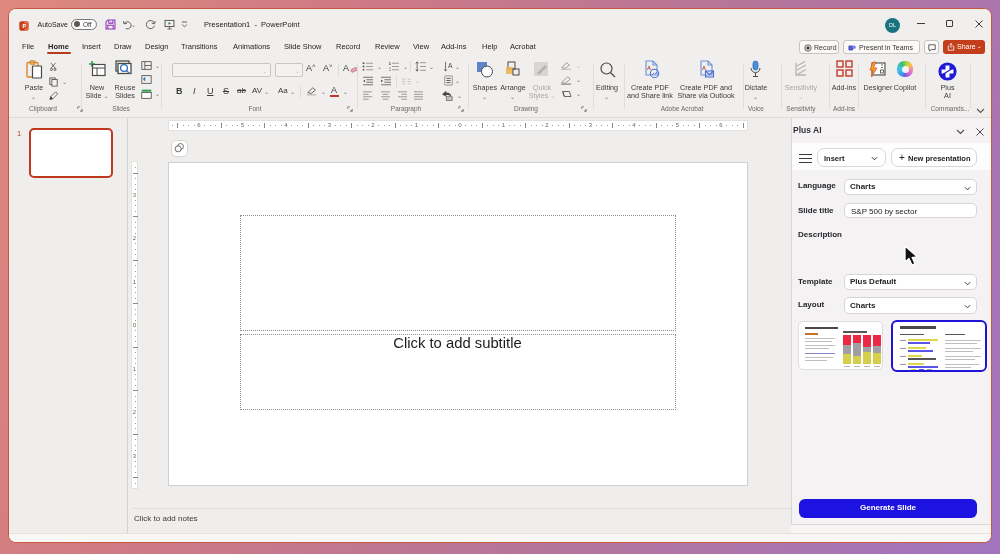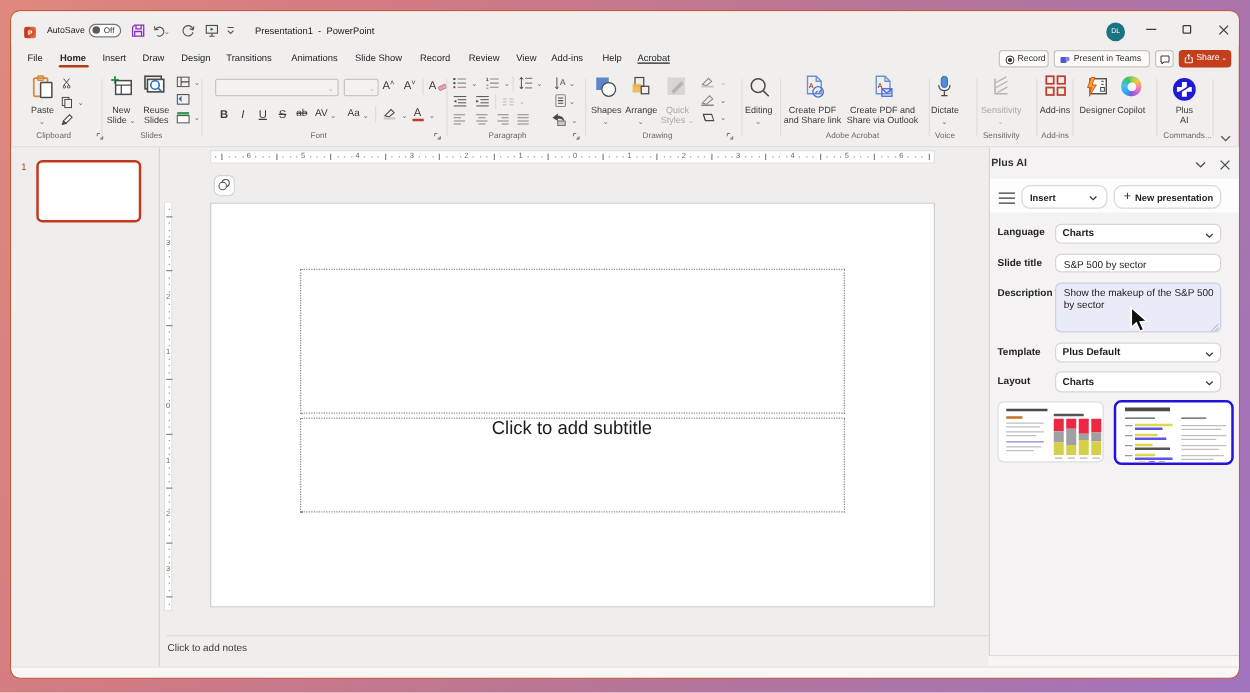--- a/index.html
+++ b/index.html
@@ -82,21 +82,21 @@
   <div class="menu-item" style="left:105px;top:28px;">Draw</div>
   <div class="menu-item" style="left:136px;top:28px;">Design</div>
   <div class="menu-item" style="left:172px;top:28px;">Transitions</div>
   <div class="menu-item" style="left:224px;top:28px;">Animations</div>
   <div class="menu-item" style="left:275px;top:28px;">Slide Show</div>
   <div class="menu-item" style="left:327px;top:28px;">Record</div>
   <div class="menu-item" style="left:366px;top:28px;">Review</div>
   <div class="menu-item" style="left:404px;top:28px;">View</div>
   <div class="menu-item" style="left:432px;top:28px;">Add-ins</div>
   <div class="menu-item" style="left:473px;top:28px;">Help</div>
-  <div class="menu-item" style="left:501px;top:28px;text-decoration:underline;">Acrobat</div>
+  <div class="menu-item" style="left:501px;top:28px;">Acrobat</div>
 
   <div class="abs" style="left:790px;top:31px;width:40px;height:14px;border:1px solid #c6c4c2;border-radius:3px;background:#fbfaf9;">
     <svg class="abs" style="left:4px;top:3px" width="8" height="8" viewBox="0 0 10 10" fill="none" stroke="#3a3a38">
         <circle cx="5" cy="5" r="4"></circle>
         <circle cx="5" cy="5" r="1.6" fill="#3a3a38"></circle>
       </svg>
     <div class="abs" style="left:14px;top:2.5px;font-size:7px;color:#333;">Record</div>
   </div>
   <div class="abs" style="left:834px;top:31px;width:77px;height:14px;border:1px solid #c6c4c2;border-radius:3px;background:#fbfaf9;">
     <svg class="abs" style="left:4px;top:3px" width="8" height="8" viewBox="0 0 10 10">
@@ -620,26 +620,20 @@
         <path d="M1 1 L4 4 L7 1"></path>
       </svg>
   </div>
 
   <div class="plabel" style="top:196.5px;">Slide title</div>
   <div class="pinput" style="top:194px;height:14.5px;">
     <div class="abs txt" style="left:6px;top:2.5px;">S&amp;P 500 by sector</div>
   </div>
 
   <div class="plabel" style="top:220.5px;">Description</div>
-  <div class="pinput" style="top:217px;height:40px;background:#e9ecf8;border-color:#ccd0e4;">
-    <div class="abs txt" style="left:6px;top:3px;line-height:9.3px;">Show the makeup of the S&amp;P 500<br>by sector</div>
-    <svg class="abs" style="left:124px;top:32px" width="6" height="6" viewBox="0 0 6 6" stroke="#9a98a8" stroke-width="0.7">
-        <path d="M0 6 L6 0 M3 6 L6 3"></path>
-      </svg>
-  </div>
   <svg class="abs" style="left:894px;top:236px" width="19" height="23" viewBox="0 0 19 23">
     <path d="M2 1 L2 17 L6 13.5 L9 20 L12 18.7 L9.2 12.5 L14.5 12 Z" fill="#111" stroke="#fff" stroke-width="1.3"></path>
   </svg>
 
   <div class="plabel" style="top:267.5px;">Template</div>
   <div class="pinput" style="top:264.5px;height:16.5px;">
     <div class="abs txt" style="left:5px;top:2.5px;font-weight:bold;">Plus Default</div>
     <svg class="abs" style="left:119px;top:6px" width="7" height="5" viewBox="0 0 8 5" fill="none" stroke="#333" stroke-width="1.1">
         <path d="M1 1 L4 4 L7 1"></path>
       </svg>
@@ -706,17 +700,18 @@
     <div class="abs" style="left:52px;top:18px;width:36px;height:1px;background:#c0bfbf;"></div>
     <div class="abs" style="left:52px;top:21px;width:32px;height:1px;background:#c0bfbf;"></div>
     <div class="abs" style="left:52px;top:26px;width:36px;height:1px;background:#c0bfbf;"></div>
     <div class="abs" style="left:52px;top:29px;width:28px;height:1px;background:#c0bfbf;"></div>
     <div class="abs" style="left:52px;top:34px;width:36px;height:1px;background:#c0bfbf;"></div>
     <div class="abs" style="left:52px;top:37px;width:30px;height:1px;background:#c0bfbf;"></div>
     <div class="abs" style="left:52px;top:42px;width:34px;height:1px;background:#c0bfbf;"></div>
     <div class="abs" style="left:52px;top:45px;width:26px;height:1px;background:#c0bfbf;"></div>
   </div>
 
+  <div class="abs" style="left:790px;top:490px;width:178px;height:18.5px;background:#1c12e1;border-radius:6px;color:#fff;font-size:8px;font-weight:bold;text-align:center;line-height:18.5px;">Generate Slide</div>
 
   <div class="abs" style="left:124px;top:498.5px;width:658px;height:1px;background:#dddbd9;"></div>
   <div class="abs" style="left:125px;top:504.5px;font-size:8px;color:#3c3a38;">Click to add notes</div>
   <div class="abs" style="left:0;top:524px;width:982px;height:11px;background:#f8f7f6;border-top:1px solid #e4e2e0;"></div>
 </div>
 
 </body></html>

